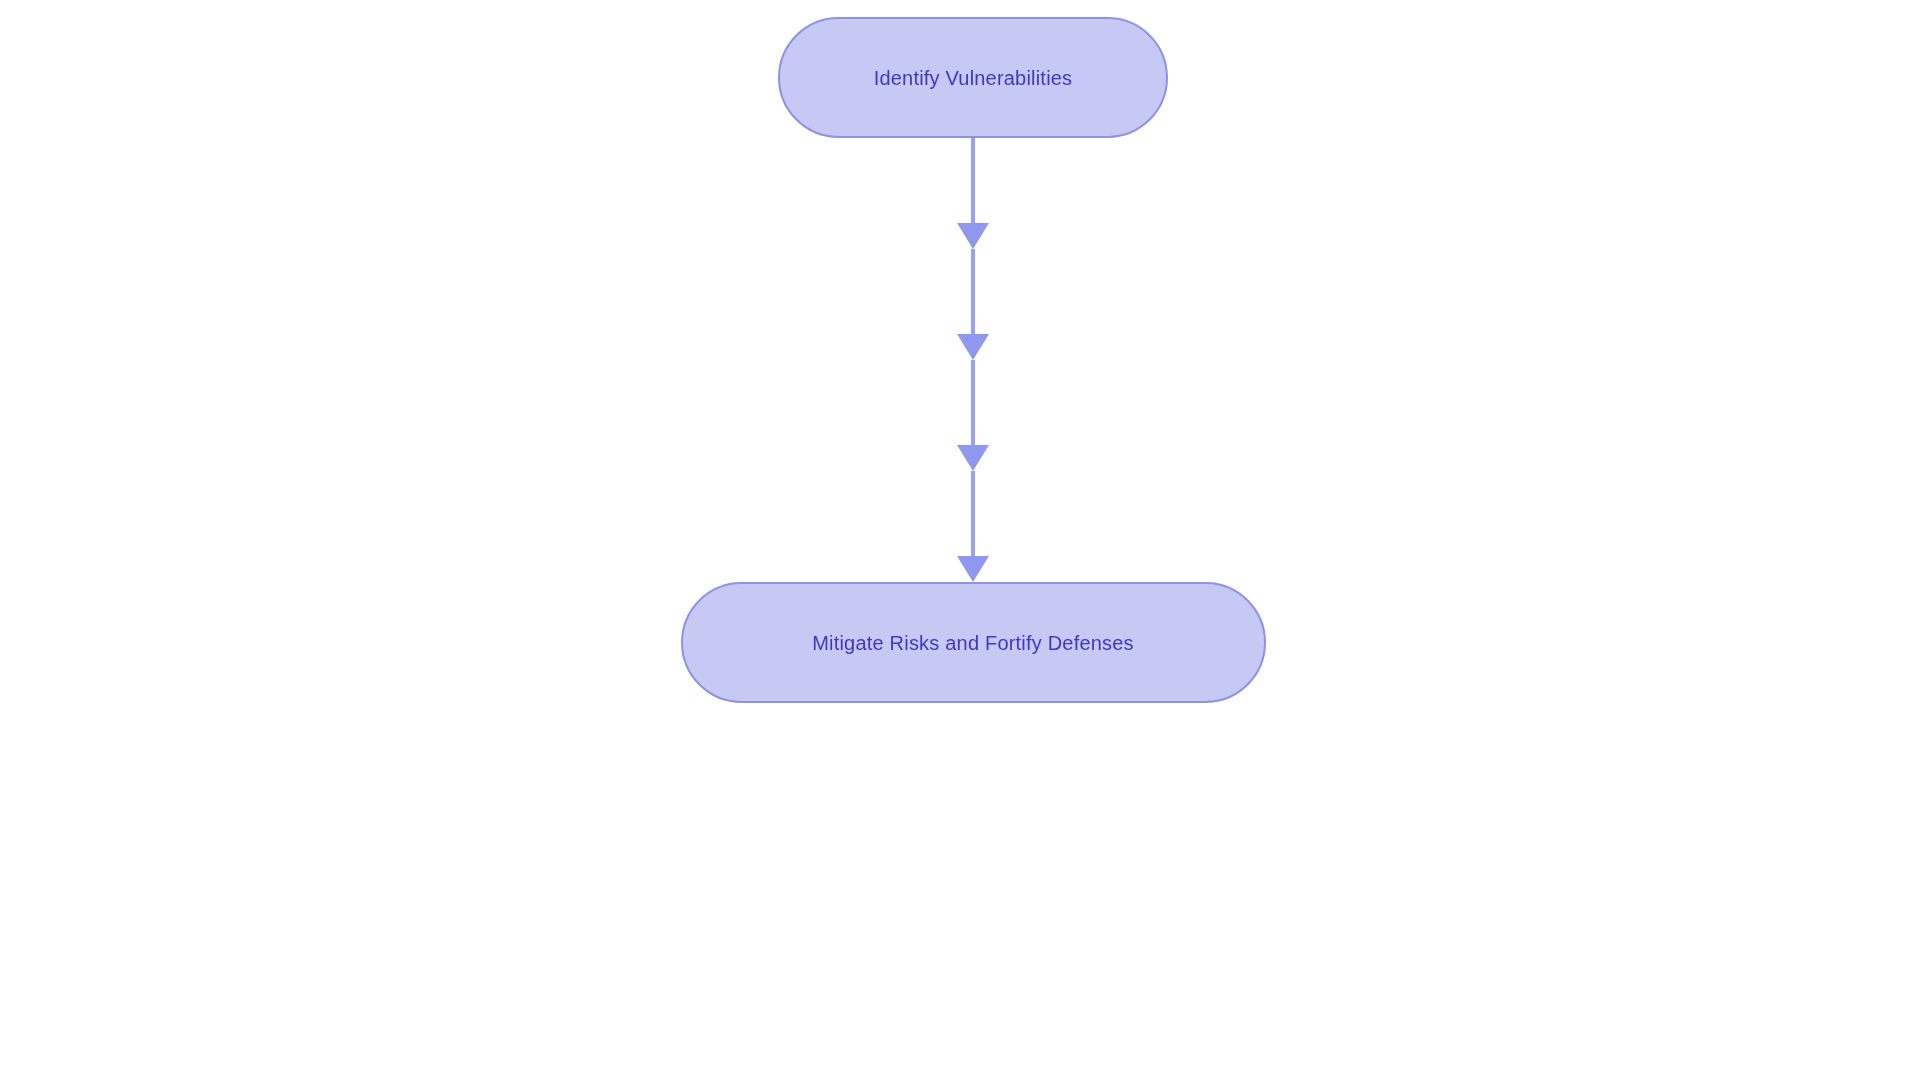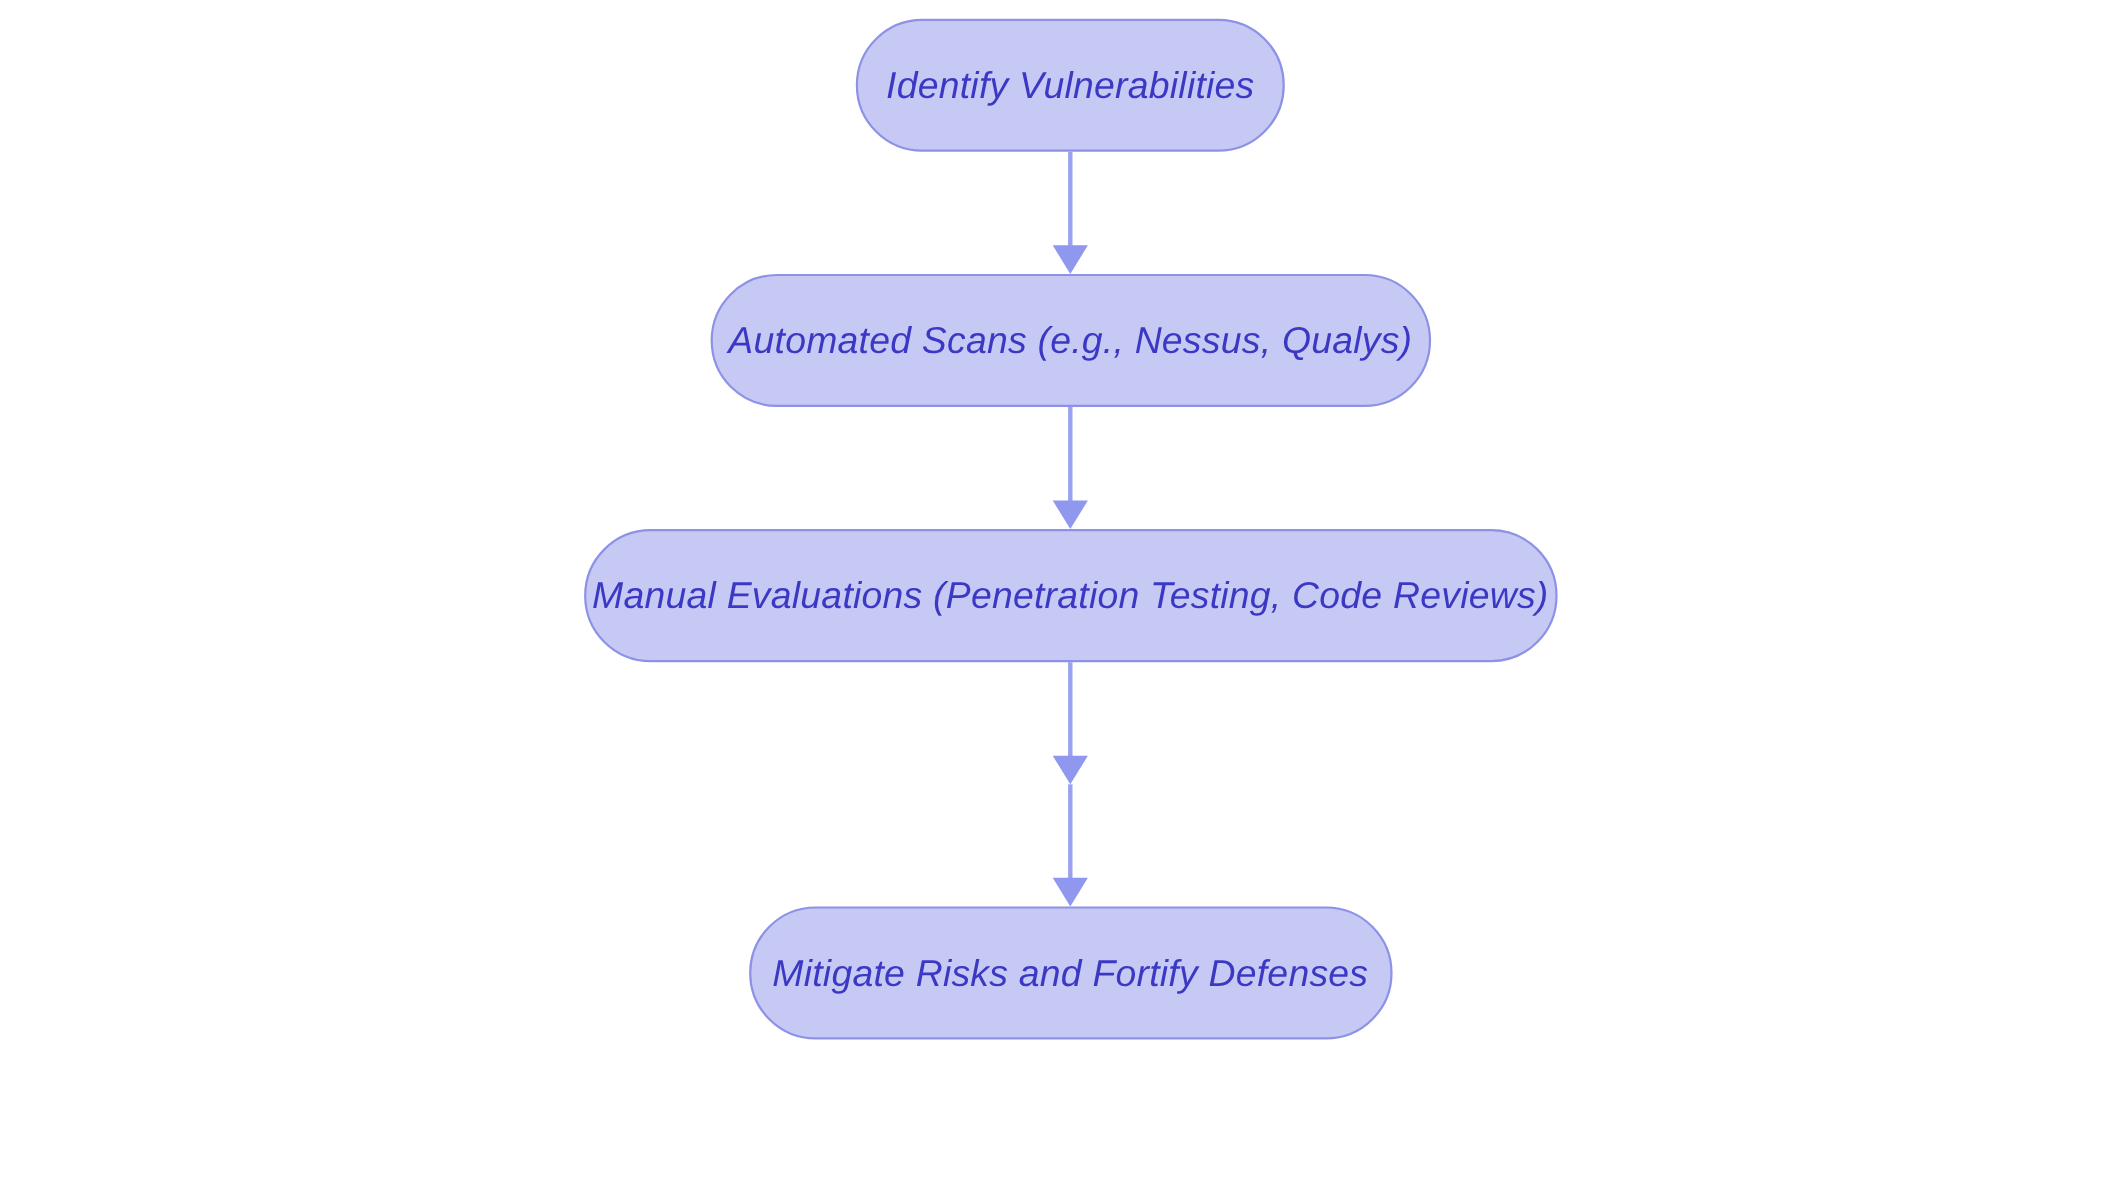--- a/index.html
+++ b/index.html
@@ -38,27 +38,26 @@
     height: 121px;
     border-radius: 62px;
     background: var(--node-fill);
     border: 2px solid var(--node-border);
     display: flex;
     align-items: center;
     justify-content: center;
     flex: 0 0 auto;
   }
   .node-label {
-    font-size: 34px;
+    font-size: 20px;
     letter-spacing: 0.2px;
     color: var(--node-text);
     white-space: nowrap;
     line-height: 1;
     padding: 0 24px;
-    font-style: italic;
   }
   .arrow {
     position: relative;
     width: 34px;
     height: 111px;
     flex: 0 0 auto;
   }
   .arrow-line {
     position: absolute;
     top: 0;
@@ -88,32 +87,26 @@
 
     <div class="node" style="width: 390px;">
       <span class="node-label">Identify Vulnerabilities</span>
     </div>
 
     <div class="arrow">
       <span class="arrow-line"></span>
       <span class="arrow-head"></span>
     </div>
 
-    <div class="node" style="width: 655px;">
-      <span class="node-label">Automated Scans (e.g., Nessus, Qualys)</span>
-    </div>
 
     <div class="arrow">
       <span class="arrow-line"></span>
       <span class="arrow-head"></span>
     </div>
 
-    <div class="node" style="width: 885px;">
-      <span class="node-label">Manual Evaluations (Penetration Testing, Code Reviews)</span>
-    </div>
 
     <div class="arrow">
       <span class="arrow-line"></span>
       <span class="arrow-head"></span>
     </div>
 
 
     <div class="arrow">
       <span class="arrow-line"></span>
       <span class="arrow-head"></span>

